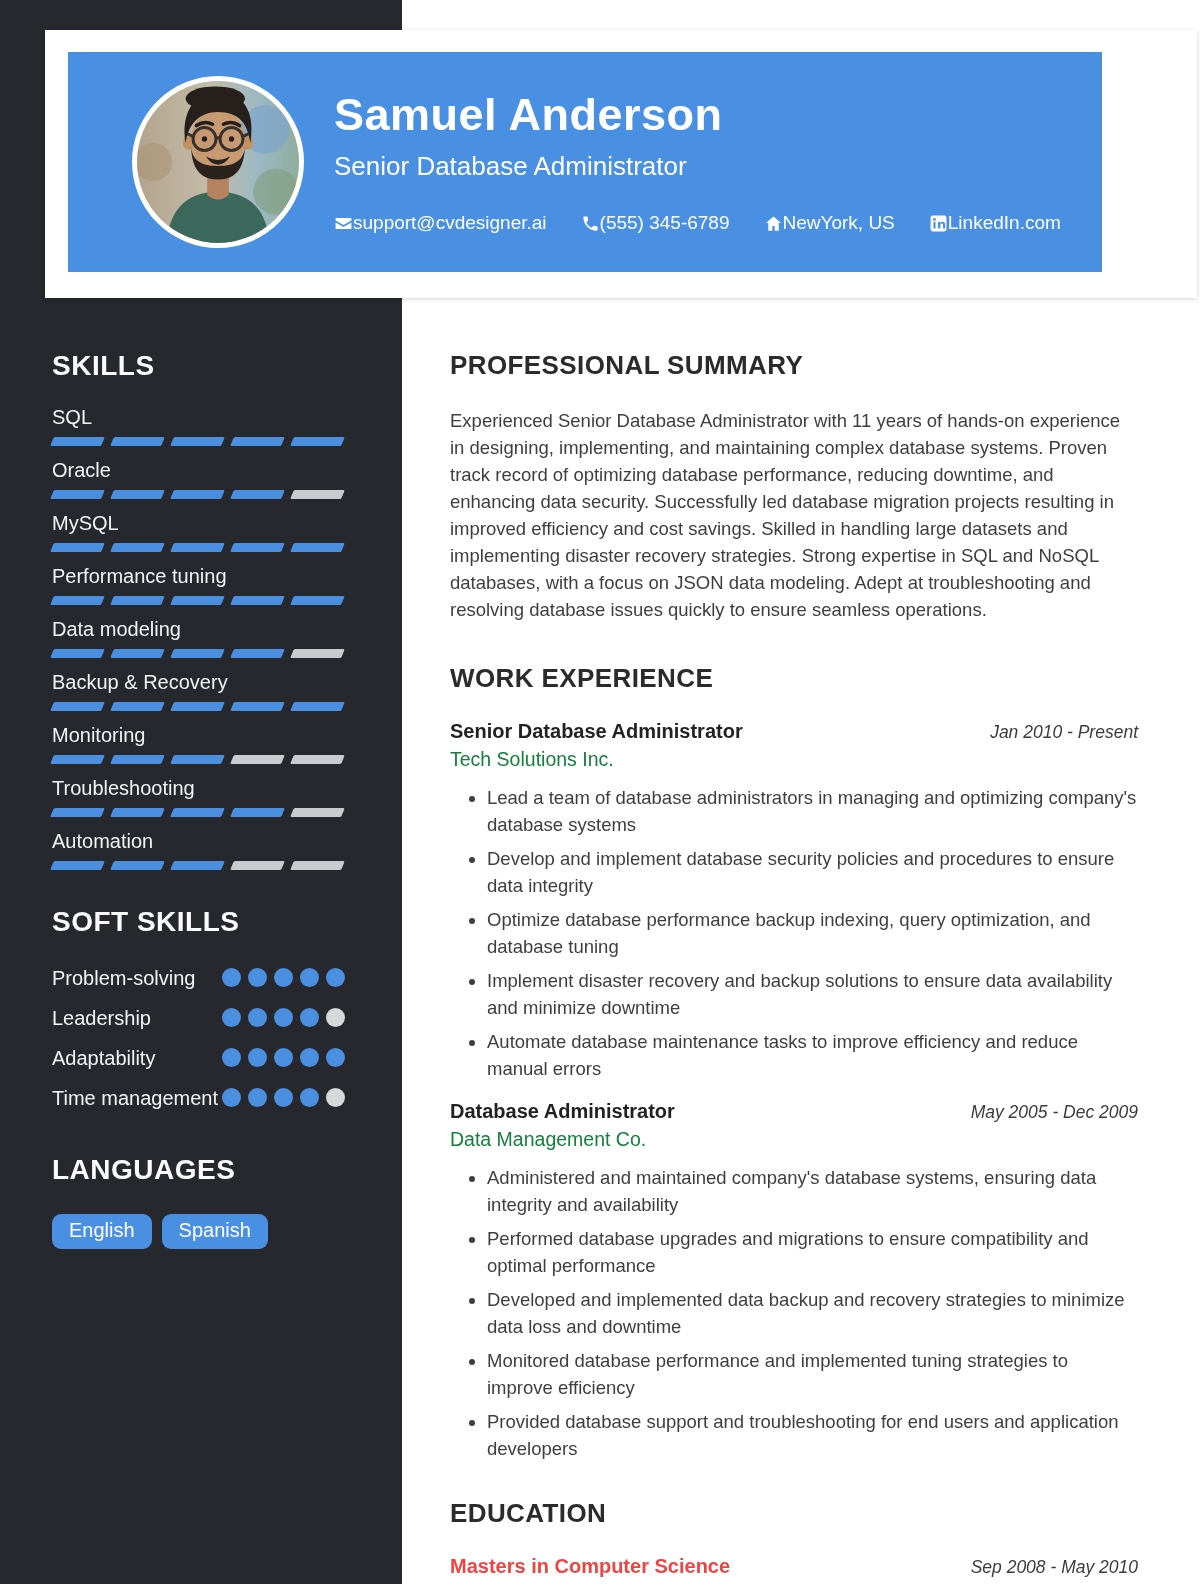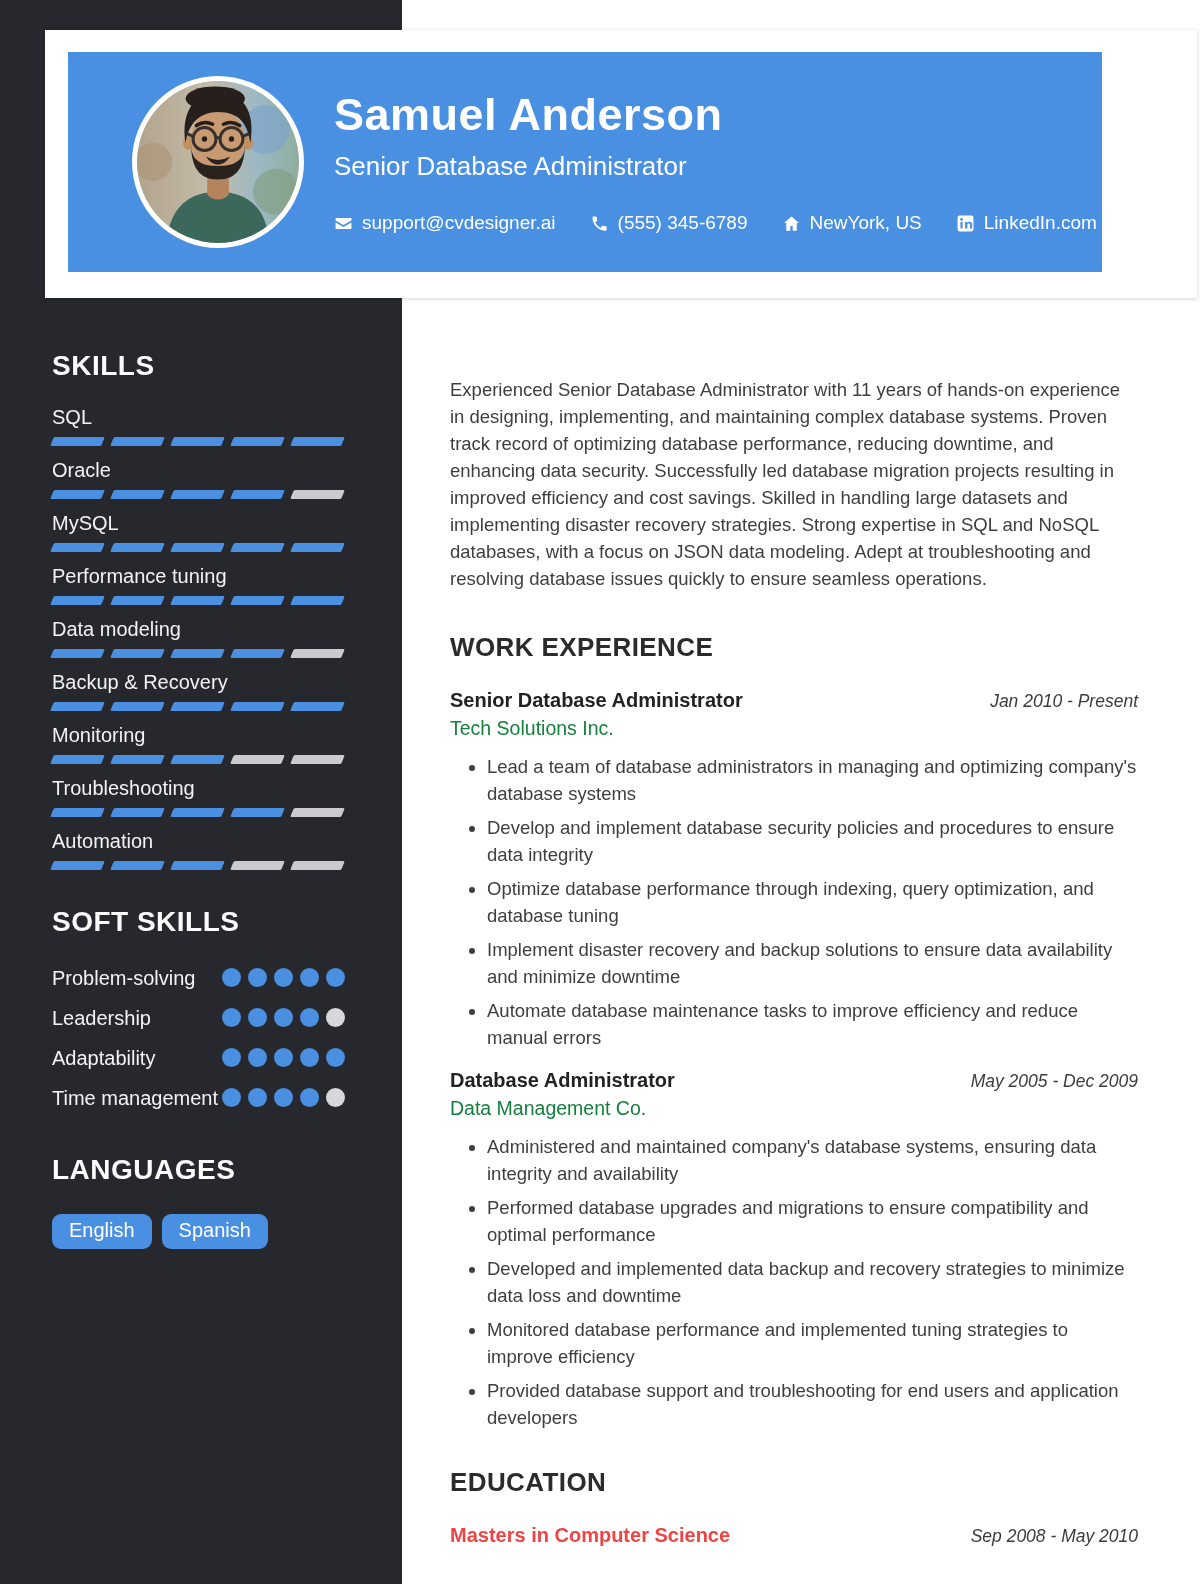--- a/index.html
+++ b/index.html
@@ -15,21 +15,21 @@
             display:flex; align-items:center; padding-left:64px; }
 
   
   .photo-ring { width:172px; height:172px; border-radius:50%; border:5px solid #ffffff; overflow:hidden;
                 background:#b9c4bd; flex:0 0 auto; }
   .photo-ring svg { display:block; width:100%; height:100%; }
   .id-block { margin-left:30px; color:#ffffff; }
   .person-name { font-size:45px; font-weight:bold; letter-spacing:0.5px; line-height:1.1; }
   .person-title { font-size:26px; font-weight:400; margin-top:12px; }
   .contacts { display:flex; align-items:center; gap:34px; margin-top:30px; font-size:19px; }
-  .contact { display:flex; align-items:center; gap:9px; white-space:nowrap; }
+  .contact { display:flex; align-items:center; white-space:nowrap; }
   .contact svg { width:19px; height:19px; flex:0 0 auto; }
 
   
   .sidebar { position:absolute; left:0; top:298px; width:402px; z-index:4; color:#ffffff;
              padding:52px 57px 0 52px; }
   .side-h2 { font-size:28px; font-weight:bold; letter-spacing:0.5px; color:#fbfbfc; }
   .skills-list { margin-top:24px; }
   .skill-item { margin-bottom:10px; }
   .skill-name { font-size:20px; color:#f2f3f5; margin-bottom:8px; }
   .skill-bar { display:flex; gap:9px; height:9px; margin-bottom:13px; }
@@ -293,34 +293,35 @@
       </div>
 
     <h2 class="side-h2 lang-title">LANGUAGES</h2>
     <div class="chips" id="lang-list">
         <span class="chip">English</span>
         <span class="chip">Spanish</span>
       </div>
   </aside>
 
   <main class="main">
+    <h2 class="main-h2">PROFESSIONAL SUMMARY</h2>
     <p class="summary">Experienced Senior Database Administrator with 11 years of hands-on experience in designing, implementing, and maintaining complex database systems. Proven track record of optimizing database performance, reducing downtime, and enhancing data security. Successfully led database migration projects resulting in improved efficiency and cost savings. Skilled in handling large datasets and implementing disaster recovery strategies. Strong expertise in SQL and NoSQL databases, with a focus on JSON data modeling. Adept at troubleshooting and resolving database issues quickly to ensure seamless operations.</p>
 
     <h2 class="main-h2 work-title">WORK EXPERIENCE</h2>
     <div id="jobs">
         <div class="job">
           <div class="job-head">
             <div class="job-title">Senior Database Administrator</div>
             <div class="job-dates">Jan 2010 - Present</div>
           </div>
           <div class="job-company">Tech Solutions Inc.</div>
           <ul>
             <li>Lead a team of database administrators in managing and optimizing company's database systems</li>
             <li>Develop and implement database security policies and procedures to ensure data integrity</li>
-            <li>Optimize database performance through indexing, query optimization, and database tuning</li>
+            <li>Optimize database performance backup indexing, query optimization, and database tuning</li>
             <li>Implement disaster recovery and backup solutions to ensure data availability and minimize downtime</li>
             <li>Automate database maintenance tasks to improve efficiency and reduce manual errors</li>
           </ul>
         </div>
         <div class="job">
           <div class="job-head">
             <div class="job-title">Database Administrator</div>
             <div class="job-dates">May 2005 - Dec 2009</div>
           </div>
           <div class="job-company">Data Management Co.</div>

